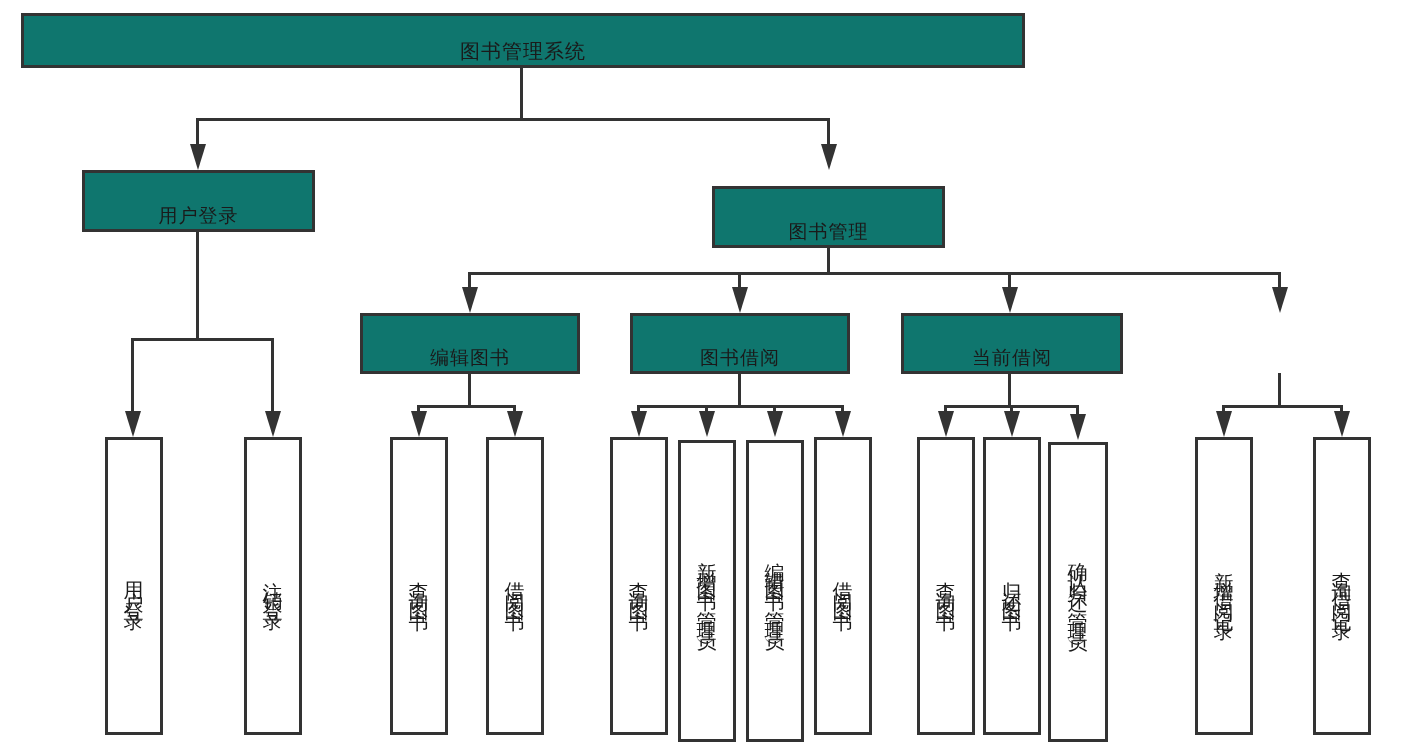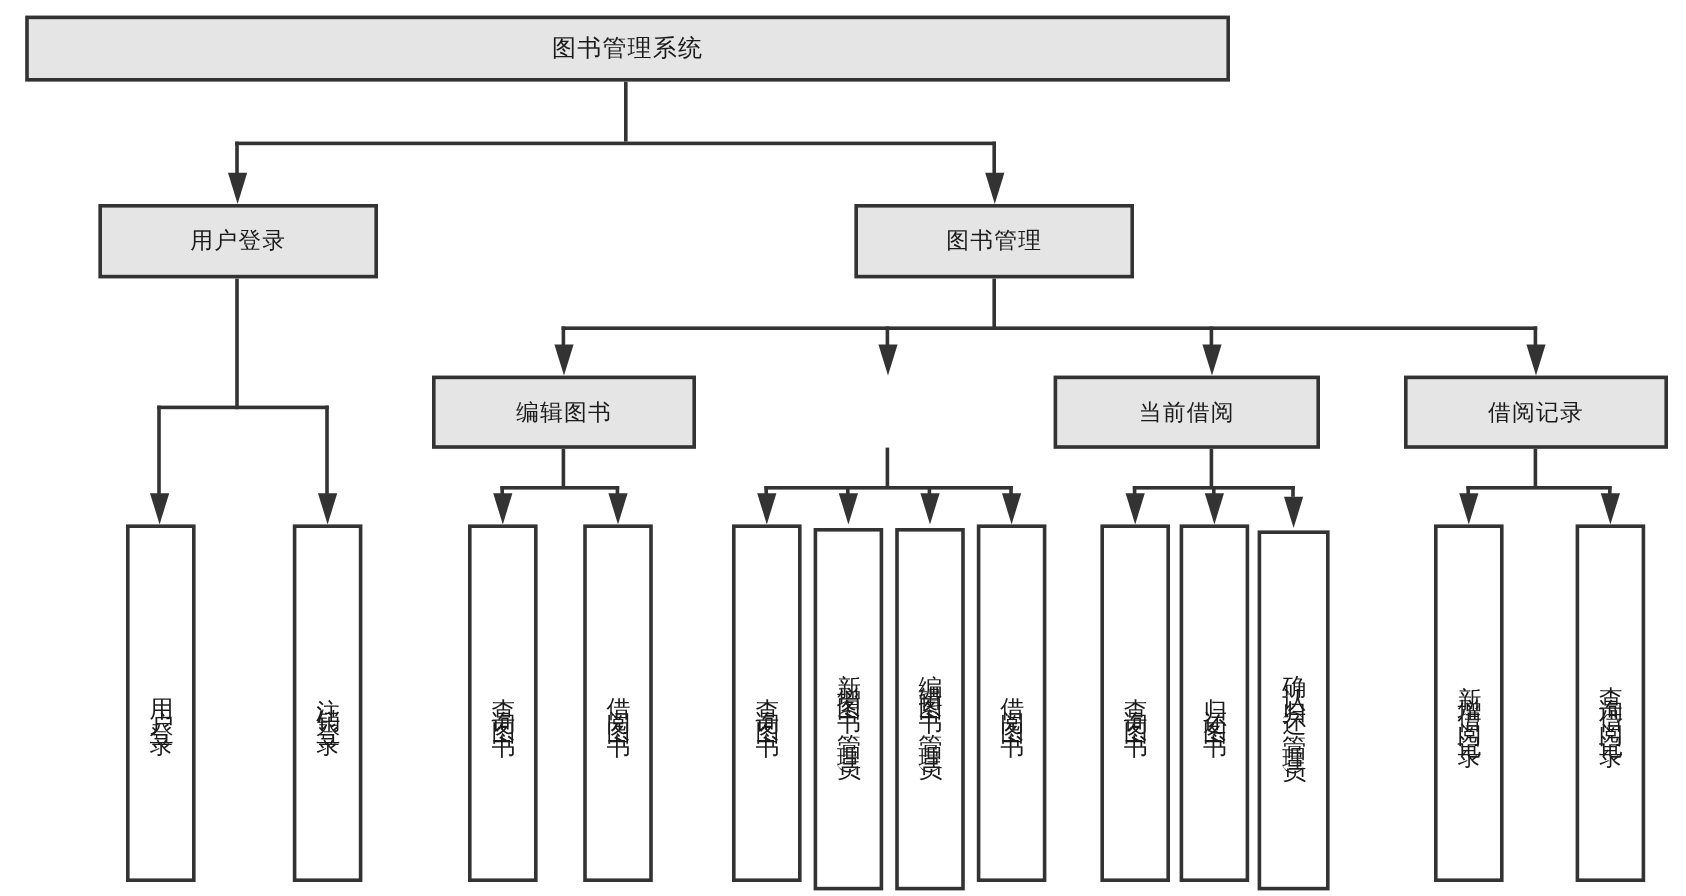--- a/index.html
+++ b/index.html
@@ -4,23 +4,23 @@
 <style>
   :root{
     --line:#333333; --box-border:#333333; --text:#1a1a1a; --watermark:#e3e3e3;
   }
   html,body{margin:0;padding:0;background:#ffffff;}
   body{font-family:"Liberation Sans","DejaVu Sans",sans-serif;}
   .canvas{
     position:relative;width:1405px;height:747px;background:#ffffff;overflow:hidden;
   }
   .node{
-    position:absolute;box-sizing:border-box;background:#e5e5e5;
+    position:absolute;box-sizing:border-box;background:#0f766e;
     border:3px solid var(--box-border);
-    display:flex;align-items:center;justify-content:center;
+    display:flex;align-items:flex-end;justify-content:center;
     color:var(--text);font-size:19px;letter-spacing:1px;
   }
   .node.root{font-size:20px;}
   .leaf{
     position:absolute;box-sizing:border-box;background:#ffffff;
     border:3px solid var(--box-border);
     display:flex;align-items:center;justify-content:center;
     color:var(--text);
   }
   .leaf .vtext{
@@ -105,32 +105,32 @@
   <div class="arrow" style="left:1216px;top:411px;"></div>
   <div class="arrow" style="left:1334px;top:411px;"></div>
 
   <div class="node root" style="left:21px;top:13px;width:1004px;height:55px;">
     <span>图书管理系统</span>
   </div>
 
   <div class="node" style="left:82px;top:170px;width:233px;height:62px;">
     <span>用户登录</span>
   </div>
-  <div class="node" style="left:712px;top:170px;width:233px;height:62px;">
+  <div class="node" style="left:712px;top:186px;width:233px;height:62px;">
     <span>图书管理</span>
   </div>
 
   <div class="node" style="left:360px;top:313px;width:220px;height:61px;">
     <span>编辑图书</span>
   </div>
-  <div class="node" style="left:878px;top:313px;width:222px;height:61px;">
+  <div class="node" style="left:630px;top:313px;width:220px;height:61px;">
+    <span>图书借阅</span>
+  </div>
+  <div class="node" style="left:901px;top:313px;width:222px;height:61px;">
     <span>当前借阅</span>
-  </div>
-  <div class="node" style="left:1170px;top:313px;width:220px;height:61px;">
-    <span>借阅记录</span>
   </div>
 
   <div class="leaf" style="left:105px;top:437px;width:58px;height:298px;">
     <span class="vtext">用户登录</span>
   </div>
   <div class="leaf" style="left:244px;top:437px;width:58px;height:298px;">
     <span class="vtext">注销登录</span>
   </div>
 
   <div class="leaf" style="left:390px;top:437px;width:58px;height:298px;">

